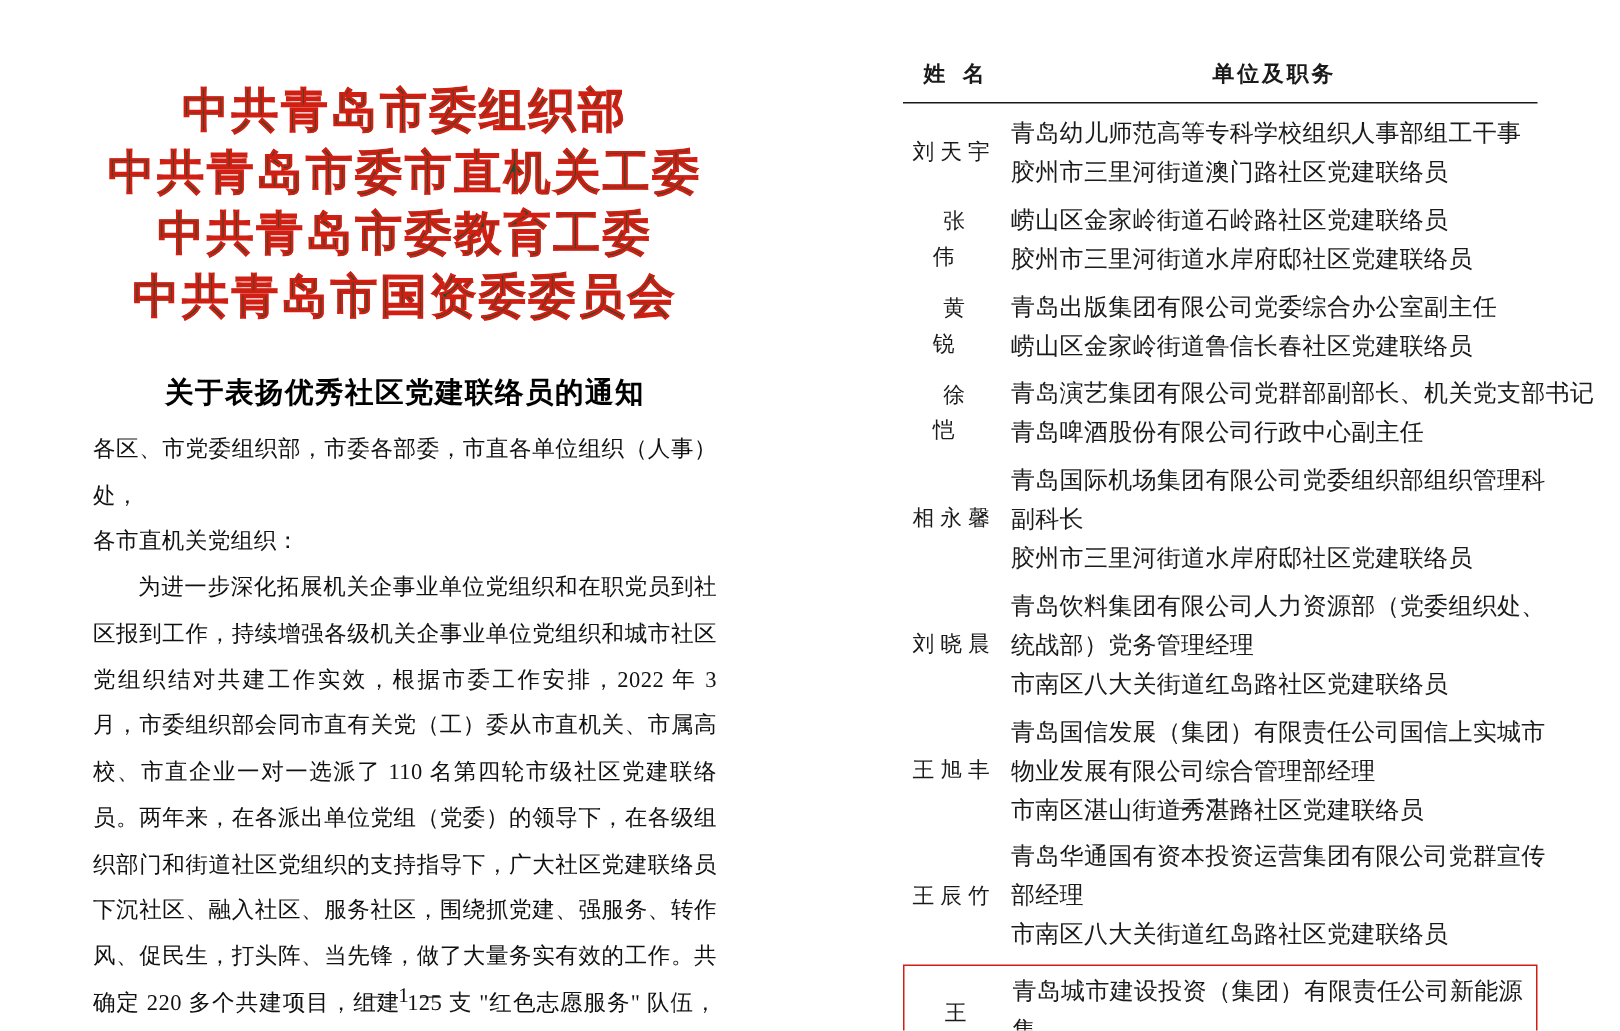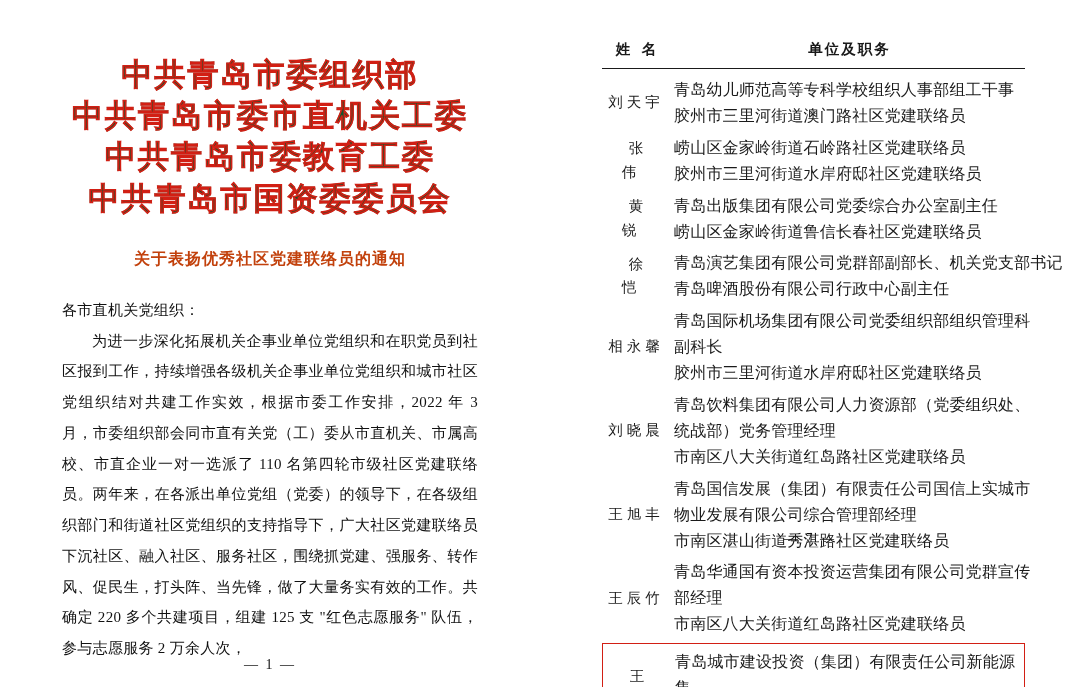--- a/index.html
+++ b/index.html
@@ -48,25 +48,25 @@
     margin-top: 14px;
     -webkit-text-stroke: 0.6px #d21f14;
   }
   .masthead div {
     white-space: nowrap;
   }
 
   .doc-title {
     text-align: center;
     font-weight: bold;
-    font-size: 16px;
+    font-size: 19px;
     letter-spacing: 1px;
     margin-top: 30px;
-    margin-bottom: 25px;
-    color: #c2410c;
+    margin-bottom: 10px;
+    color: #000000;
   }
 
   .body-text {
     font-size: 15px;
     line-height: 2.05;
     color: #111;
     letter-spacing: 0.3px;
     text-align: justify;
   }
   .body-text p {
@@ -168,20 +168,21 @@
     <div class="masthead">
       <div>中共青岛市委组织部</div>
       <div>中共青岛市委市直机关工委</div>
       <div>中共青岛市委教育工委</div>
       <div>中共青岛市国资委委员会</div>
     </div>
 
     <div class="doc-title">关于表扬优秀社区党建联络员的通知</div>
 
     <div class="body-text">
+      <p>各区、市党委组织部，市委各部委，市直各单位组织（人事）处，</p>
       <p>各市直机关党组织：</p>
       <p class="indent">为进一步深化拓展机关企事业单位党组织和在职党员到社区报到工作，持续增强各级机关企事业单位党组织和城市社区党组织结对共建工作实效，根据市委工作安排，2022 年 3 月，市委组织部会同市直有关党（工）委从市直机关、市属高校、市直企业一对一选派了 110 名第四轮市级社区党建联络员。两年来，在各派出单位党组（党委）的领导下，在各级组织部门和街道社区党组织的支持指导下，广大社区党建联络员下沉社区、融入社区、服务社区，围绕抓党建、强服务、转作风、促民生，打头阵、当先锋，做了大量务实有效的工作。共确定 220 多个共建项目，组建 125 支 "红色志愿服务" 队伍，参与志愿服务 2 万余人次，</p>
     </div>
 
     <div class="pg-num left">— 1 —</div>
   </div>
 
   <div class="page-right">
 
     <div class="tbl-head">

